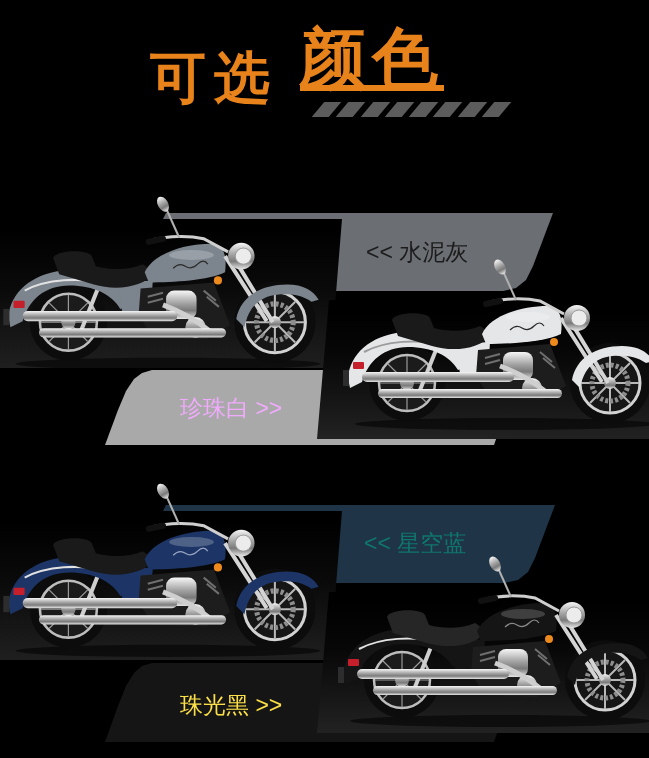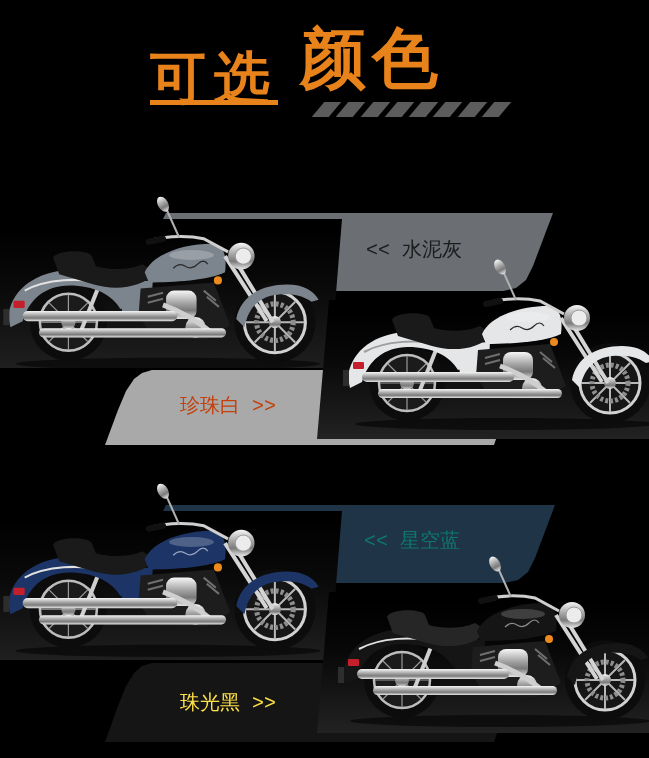--- a/index.html
+++ b/index.html
@@ -1,19 +1,19 @@
 <!DOCTYPE html>
 <html><head>
 <meta charset="utf-8">
 <style>
   html,body{margin:0;padding:0;}
   body{width:649px;height:758px;overflow:hidden;position:relative;background:#000;font-family:"DejaVu Sans",sans-serif;}
   .layer{position:absolute;left:0;top:0;width:649px;height:758px;}
   .title{position:absolute;font-weight:bold;line-height:1;white-space:nowrap;}
-  #t1{left:150px;top:50px;font-size:56px;letter-spacing:8px;text-decoration:underline;}
+  #t1{left:150px;top:50px;font-size:56px;letter-spacing:8px;}
   #t2{left:300px;top:26px;font-size:66px;letter-spacing:6px;}
   .stripes{position:absolute;left:318px;top:102px;height:15px;width:200px;display:flex;}
   .stripe{display:block;width:17px;height:15px;margin-right:7.3px;background:#5c5c5c;transform:skewX(-40deg);}
   .panel{z-index:2;}
   .banner{z-index:1;}
   #panelA{clip-path:polygon(0px 219px,342px 219px,330px 368px,0px 368px);
     background:linear-gradient(180deg,#000 0px,#000 228px,#0a0a0a 290px,#1f1f1f 368px,#1f1f1f 758px);}
   #panelB{clip-path:polygon(329px 300px,649px 300px,649px 439px,317px 439px);
     background:linear-gradient(180deg,#000 0px,#000 310px,#070707 355px,#222 439px,#222 758px);}
   #panelC{clip-path:polygon(0px 511px,342px 511px,330px 660px,0px 660px);
@@ -22,21 +22,21 @@
     background:linear-gradient(180deg,#000 0px,#000 602px,#070707 648px,#222 733px,#222 758px);}
   #banner0{clip-path:polygon(166px 213px,553px 213px,533px 266px,526px 280px,516px 288px,503px 291px,300px 291px,163px 219px);}
   #banner1{clip-path:polygon(152px 370px,520px 370px,494px 445px,105px 445px,118px 410px,126px 391px,134px 379px,142px 373px);}
   #banner2{clip-path:polygon(166px 505px,555px 505px,535px 558px,528px 572px,518px 580px,505px 583px,300px 583px,163px 511px);}
   #banner3{clip-path:polygon(152px 663px,520px 663px,494px 742px,105px 742px,118px 706px,126px 686px,134px 673px,142px 666px);}
   .bike{position:absolute;z-index:3;overflow:visible;}
   #bike0{left:0px;top:195px;}
   #bike1{left:340px;top:258px;}
   #bike2{left:0px;top:482px;}
   #bike3{left:335px;top:555px;}
-  .label{position:absolute;z-index:4;font-size:20px;line-height:1;white-space:nowrap;font-family:Liberation Mono, monospace;}
+  .label{position:absolute;z-index:4;font-size:23px;line-height:1;white-space:nowrap;font-family:Liberation Sans, sans-serif;}
   #label0{left:366px;top:241px;}
   #label1{left:180px;top:397px;}
   #label2{left:364px;top:532px;}
   #label3{left:180px;top:694px;}
   #defs{position:absolute;width:0;height:0;}
 </style>
 </head>
 <body>
 
 <svg id="defs" width="0" height="0">
@@ -44,21 +44,21 @@
     <linearGradient id="chrome" x1="0" y1="0" x2="0" y2="1">
       <stop offset="0" stop-color="#f6f6f6"></stop>
       <stop offset="0.45" stop-color="#a2a2a2"></stop>
       <stop offset="0.7" stop-color="#7a7a7a"></stop>
       <stop offset="1" stop-color="#e6e6e6"></stop>
     </linearGradient>
   </defs>
 </svg>
 
 <div id="t1" class="title" style="color: rgb(232, 130, 26);">可选</div>
-<div id="t2" class="title" style="color: rgb(232, 130, 26);">颜色</div>
+<div id="t2" class="title" style="color: rgb(232, 130, 26); text-decoration: underline;">颜色</div>
 <div class="stripes">
   <span class="stripe" style="background: rgb(92, 92, 92);"></span>
   <span class="stripe" style="background: rgb(92, 92, 92);"></span>
   <span class="stripe" style="background: rgb(92, 92, 92);"></span>
   <span class="stripe" style="background: rgb(92, 92, 92);"></span>
   <span class="stripe" style="background: rgb(92, 92, 92);"></span>
   <span class="stripe" style="background: rgb(92, 92, 92);"></span>
   <span class="stripe" style="background: rgb(92, 92, 92);"></span>
   <span class="stripe" style="background: rgb(92, 92, 92);"></span>
 </div>
@@ -67,21 +67,21 @@
 <div id="banner1" class="layer banner" style="background: rgb(169, 169, 169);"></div>
 <div id="banner2" class="layer banner" style="background: rgb(31, 52, 71);"></div>
 <div id="banner3" class="layer banner" style="background: rgb(21, 21, 21);"></div>
 
 <div id="panelA" class="layer panel"></div>
 <div id="panelB" class="layer panel"></div>
 <div id="panelC" class="layer panel"></div>
 <div id="panelD" class="layer panel"></div>
 
 <div id="label0" class="label" style="color: rgb(28, 28, 28);">&lt;&lt; 水泥灰</div>
-<div id="label1" class="label" style="color: #c2410c;">珍珠白 &gt;&gt;</div>
+<div id="label1" class="label" style="color: #f0abfc;">珍珠白 &gt;&gt;</div>
 <div id="label2" class="label" style="color: #0f766e;">&lt;&lt; 星空蓝</div>
 <div id="label3" class="label" style="color: #fde047;">珠光黑 &gt;&gt;</div>
 
 <svg id="bike0" class="bike" viewBox="0 0 320 175" width="326" height="178">
   <ellipse cx="165" cy="166" rx="150" ry="6" fill="#000" opacity="0.55"></ellipse>
   <g>
     <circle cx="67" cy="125" r="38" fill="#0c0c0c"></circle>
     <circle cx="67" cy="125" r="28" fill="#1b1b1b" stroke="#bdbdbd" stroke-width="2.5"></circle>
     <path d="M67 98V152M40 125H94M48 106L86 144M48 144L86 106" stroke="#9a9a9a" stroke-width="1.2"></path>
     <circle cx="67" cy="125" r="7" fill="url(#chrome)"></circle>

